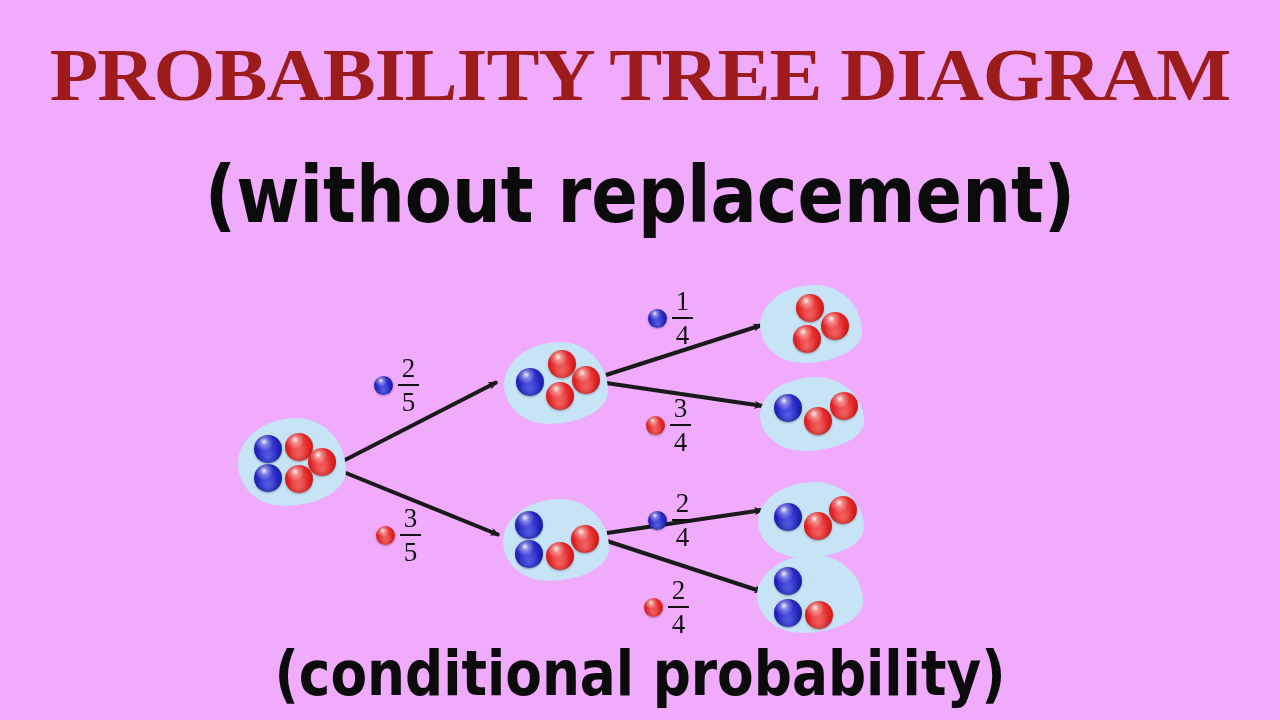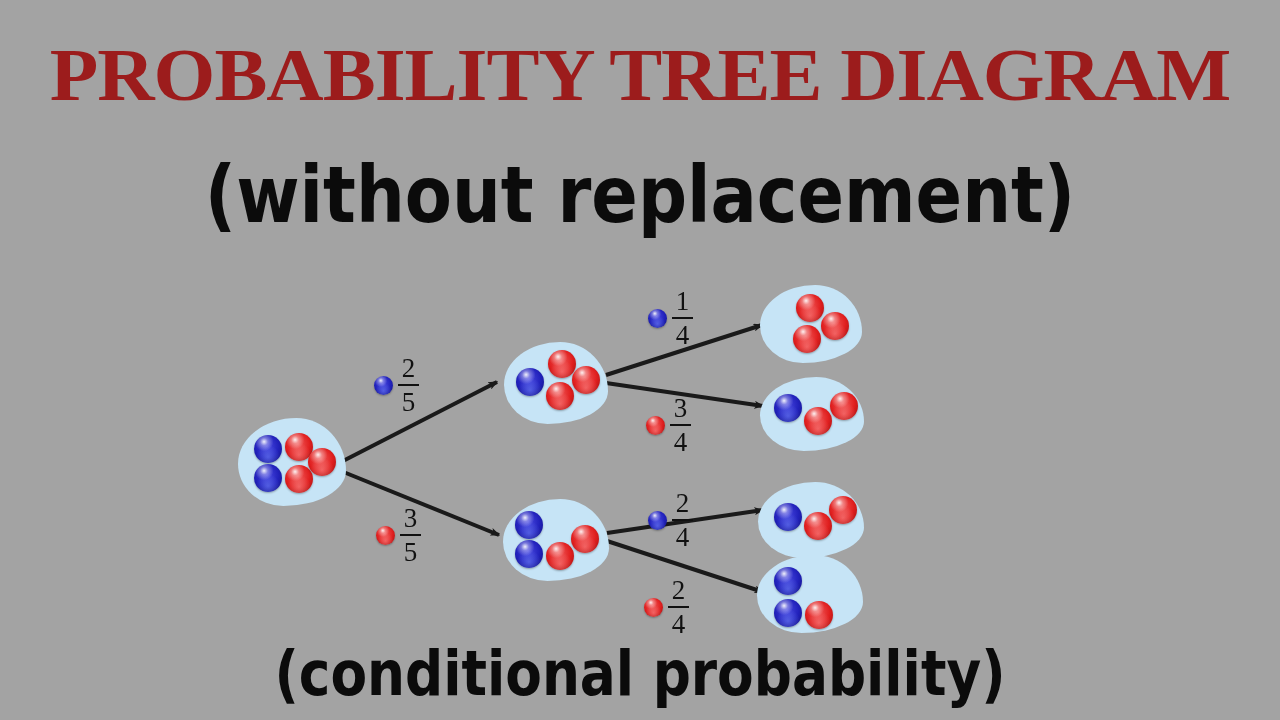--- a/index.html
+++ b/index.html
@@ -4,21 +4,21 @@
 <style>
   html, body {
     margin: 0;
     padding: 0;
     background: #ffffff;
   }
   #page {
     position: relative;
     width: 1280px;
     height: 720px;
-    background: #a3a3a3;
+    background: #f0abfc;
     overflow: hidden;
     font-family: "Liberation Sans", sans-serif;
   }
 
   
   #title {
     position: absolute;
     top: 36px;
     left: 0;
     width: 1280px;

